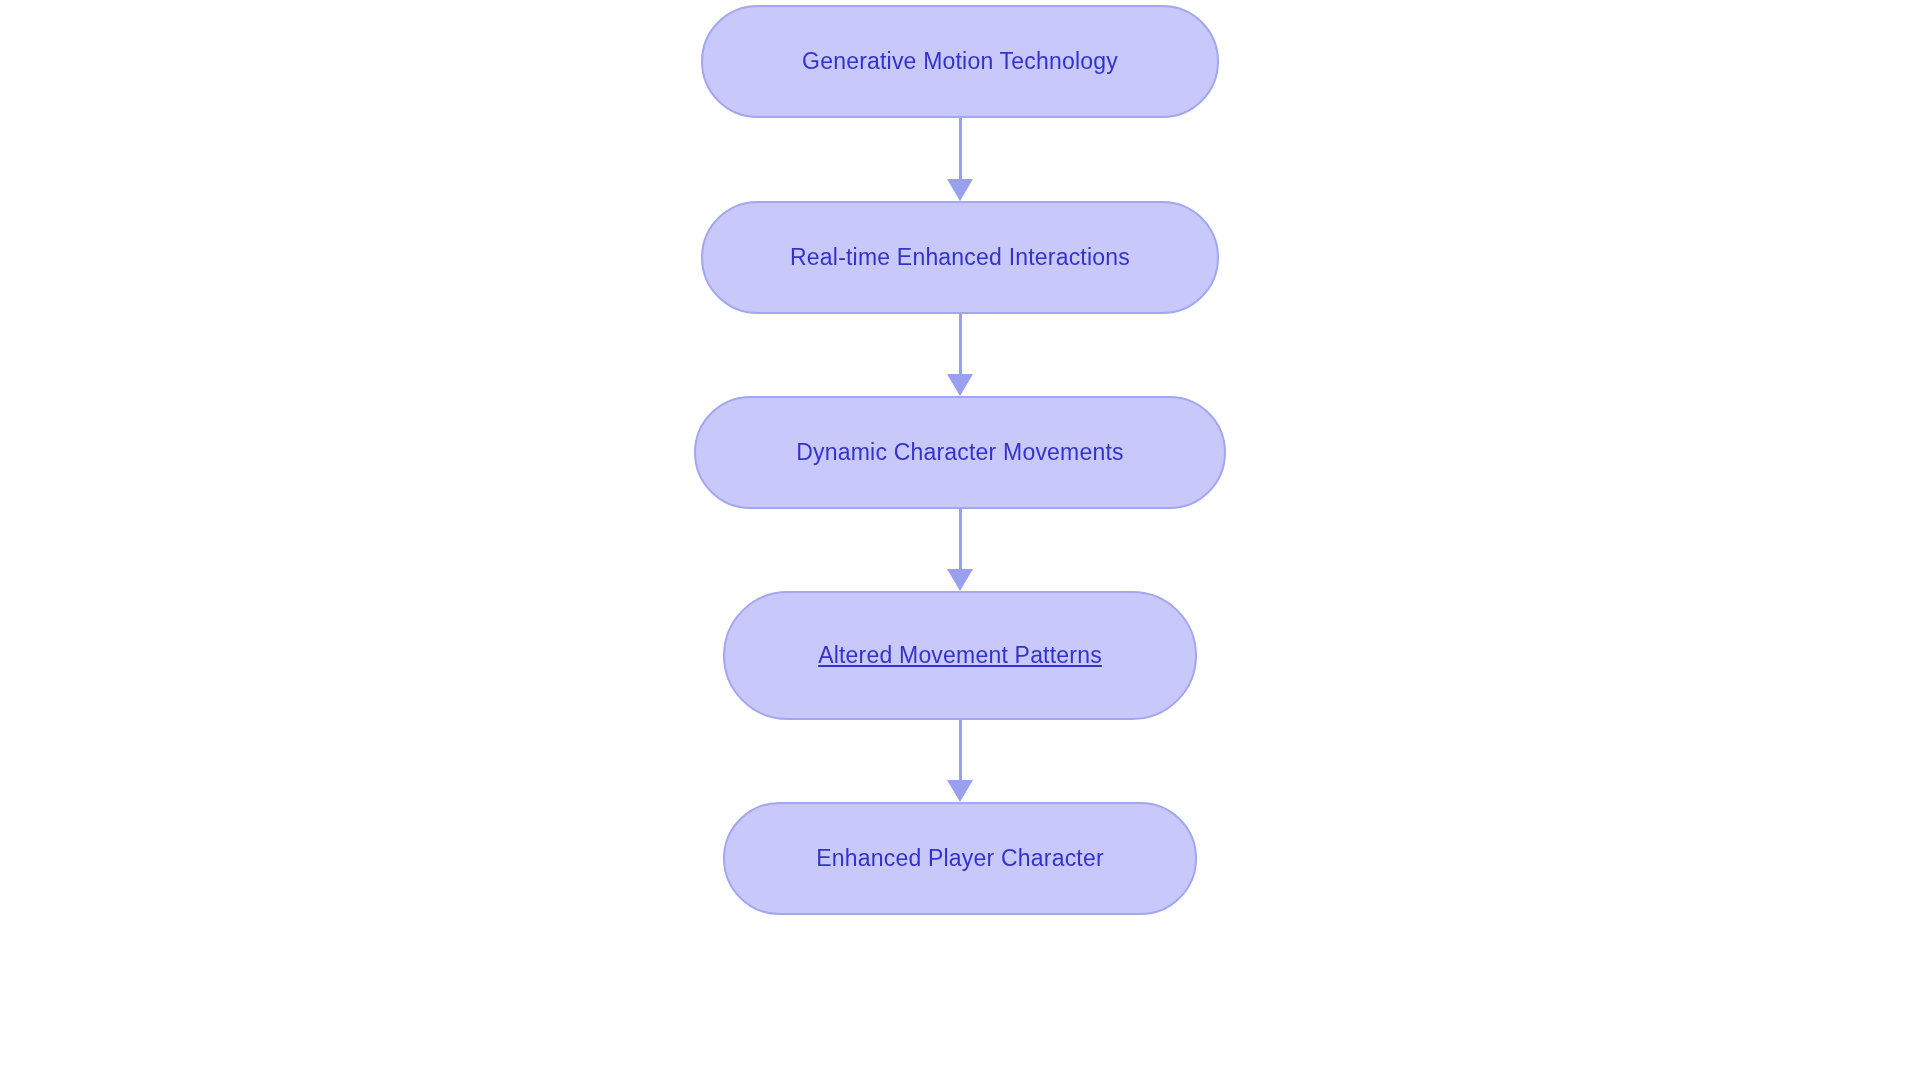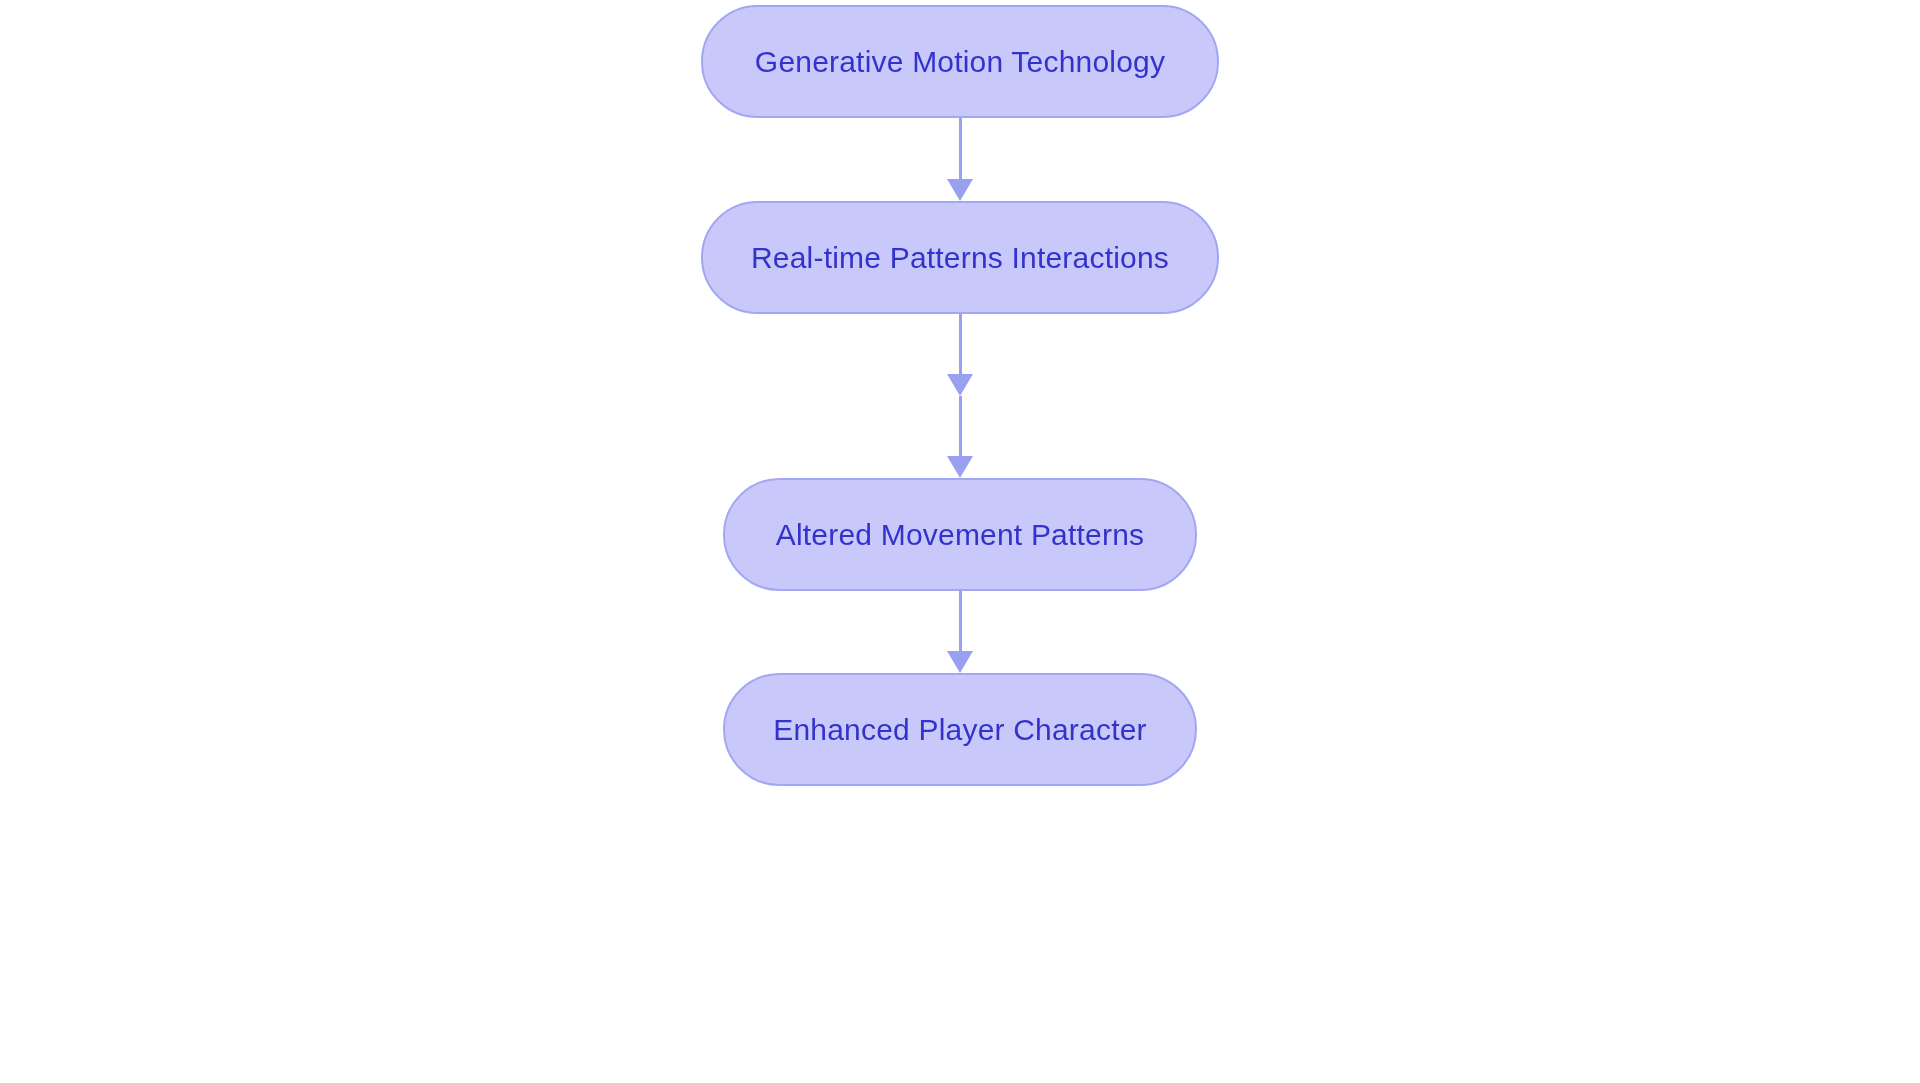--- a/index.html
+++ b/index.html
@@ -35,31 +35,31 @@
   .node {
     box-sizing: border-box;
     background: #c8c9fa;
     border: 2px solid #a3a6f2;
     border-radius: 999px;
     color: #3333cc;
     display: flex;
     align-items: center;
     justify-content: center;
     white-space: nowrap;
-    font-size: 30px;
+    font-size: 23px;
     font-weight: 400;
     letter-spacing: 0.2px;
     line-height: 1;
   }
 
   
   .node-1 { width: 518px; height: 113px; margin-top: 5px; }
   .node-2 { width: 518px; height: 113px; }
   .node-3 { width: 532px; height: 113px; }
-  .node-4 { width: 474px; height: 113px; }
+  .node-4 { width: 474px; height: 129px; text-decoration: underline; }
   .node-5 { width: 474px; height: 113px; }
 
   .connector {
     position: relative;
     width: 34px;
     display: flex;
     flex-direction: column;
     align-items: center;
     justify-content: flex-start;
   }
@@ -88,27 +88,28 @@
 <div id="flowchart-canvas">
   <div class="flow-column">
 
     <div class="node node-1">Generative Motion Technology</div>
 
     <div class="connector connector-1">
       <div class="line"></div>
       <div class="arrowhead"></div>
     </div>
 
-    <div class="node node-2">Real-time Patterns Interactions</div>
+    <div class="node node-2">Real-time Enhanced Interactions</div>
 
     <div class="connector connector-2">
       <div class="line"></div>
       <div class="arrowhead"></div>
     </div>
 
+    <div class="node node-3">Dynamic Character Movements</div>
 
     <div class="connector connector-3">
       <div class="line"></div>
       <div class="arrowhead"></div>
     </div>
 
     <div class="node node-4">Altered Movement Patterns</div>
 
     <div class="connector connector-4">
       <div class="line"></div>

